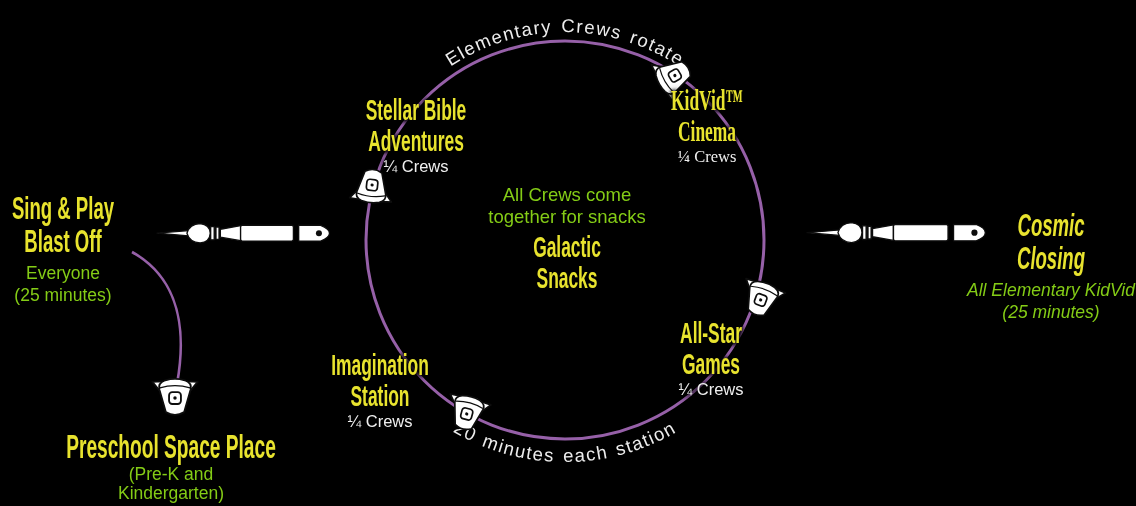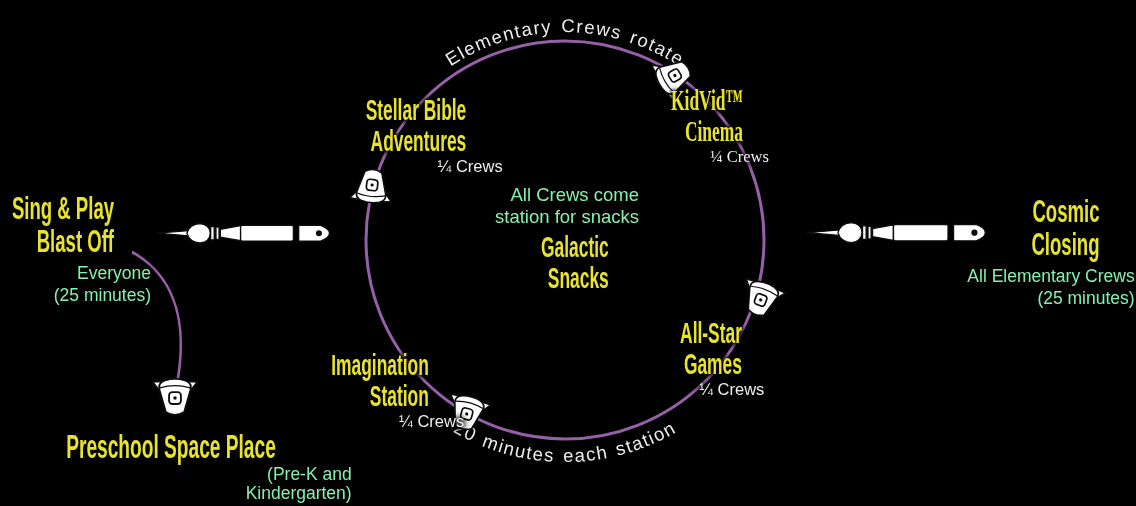--- a/index.html
+++ b/index.html
@@ -5,30 +5,30 @@
   html,body{margin:0;padding:0;background:#000;}
   .stage{
     position:relative;width:1136px;height:506px;background:#000000;
     overflow:hidden;font-family:"Liberation Sans",sans-serif;
   }
   .stage svg{position:absolute;left:0;top:0;}
   .block{
     position:absolute;text-align:center;transform:translateX(-50%);
     white-space:nowrap;
   }
-  .halo{ text-shadow:0 0 5px #000,0 0 5px #000,0 0 10px #000,0 2px 6px #000;text-align:right; }
+  .halo{ text-shadow:0 0 5px #000,0 0 5px #000,0 0 10px #000,0 2px 6px #000; }
   .ytitle{
     display:block;color:#e8e32e;font-weight:700;
     transform:scaleX(0.58);transform-origin:50% 50%;
     font-size:30px;line-height:31px;letter-spacing:0px;
   }
   .big .ytitle{font-size:32px;line-height:33px;}
   .huge .ytitle{font-size:33px;line-height:33px;}
   .crews{display:block;color:#efefef;font-size:16.5px;line-height:19px;margin-top:1px;}
-  .sub{display:block;color:#86efac;font-size:17.5px;line-height:22px;}
+  .sub{display:block;color:#84cc16;font-size:17.5px;line-height:22px;}
   .sub.tight{line-height:19px;}
   .subwrap{margin-top:4px;}
   .centerwhite .sub{font-size:18.5px;line-height:22px;}
   .centerwhite{margin-bottom:3px;}
   .arcline{
     font-family:"Liberation Sans",sans-serif;font-size:18.5px;
     fill:#ededed;letter-spacing:1.5px;word-spacing:2px;
   }
 </style>
 </head>
@@ -114,43 +114,43 @@
 
   <div class="block halo" style="left:707px;top:84px;font-family:Liberation Serif, serif;">
     <span class="ytitle">KidVid™</span>
     <span class="ytitle">Cinema</span>
     <span class="crews">¼ Crews</span>
   </div>
 
   <div class="block halo" style="left:567px;top:184px;">
     <div class="centerwhite">
       <span class="sub">All Crews come</span>
-      <span class="sub">station for snacks</span>
+      <span class="sub">together for snacks</span>
     </div>
     <span class="ytitle">Galactic</span>
     <span class="ytitle">Snacks</span>
   </div>
 
   <div class="block halo" style="left:380px;top:326px;margin-top:23px;">
     <span class="ytitle">Imagination</span>
     <span class="ytitle">Station</span>
     <span class="crews">¼ Crews</span>
   </div>
 
   <div class="block halo" style="left:711px;top:317px;">
     <span class="ytitle">All-Star</span>
     <span class="ytitle">Games</span>
     <span class="crews">¼ Crews</span>
   </div>
 
-  <div class="block big halo" style="left:1051px;top:195px;">
+  <div class="block big halo" style="left:1051px;top:209px;font-style:italic;">
     <span class="ytitle">Cosmic</span>
     <span class="ytitle">Closing</span>
     <div class="subwrap">
-      <span class="sub">All Elementary Crews</span>
+      <span class="sub">All Elementary KidVid</span>
       <span class="sub">(25 minutes)</span>
     </div>
   </div>
 
   <div class="block huge halo" style="left:171px;top:430px;">
     <span class="ytitle">Preschool Space Place</span>
     <div class="subwrap" style="margin-top:2px;">
       <span class="sub tight">(Pre-K and</span>
       <span class="sub tight">Kindergarten)</span>
     </div>

